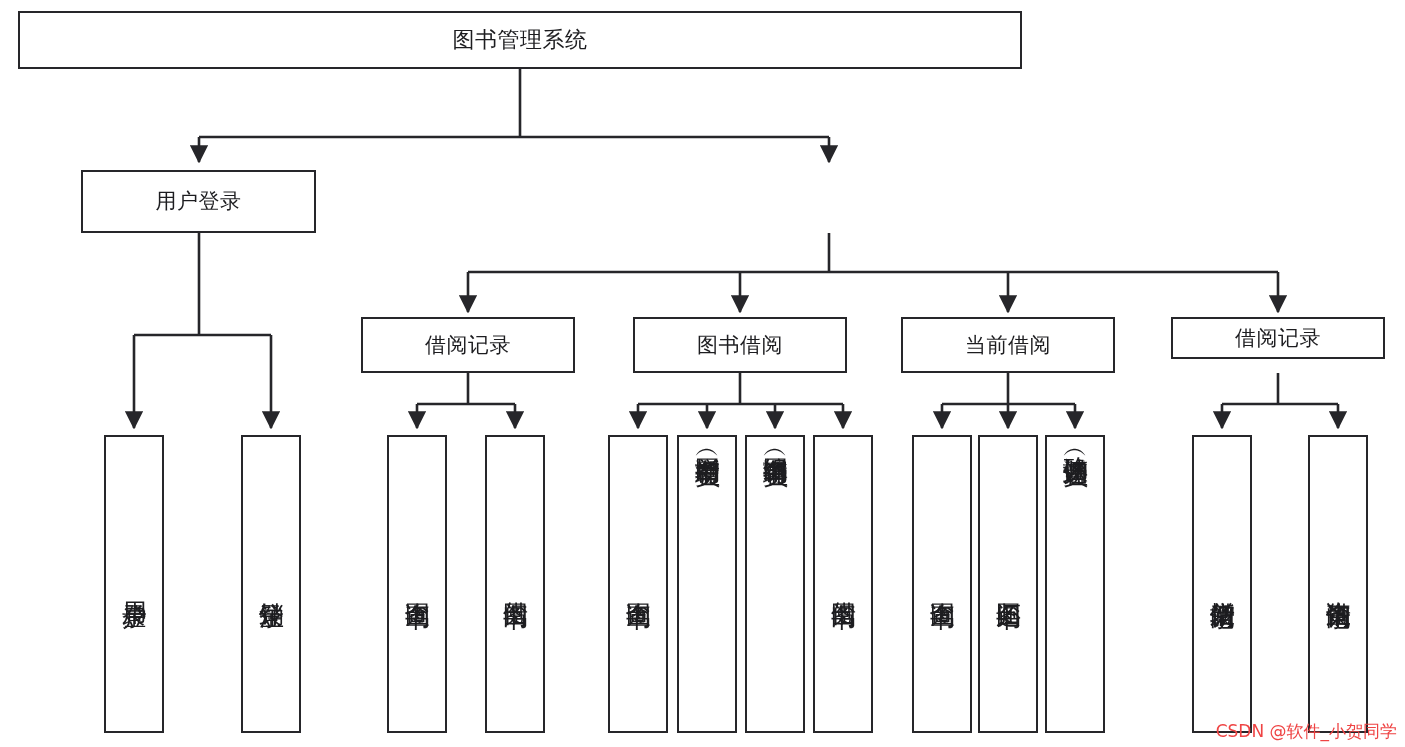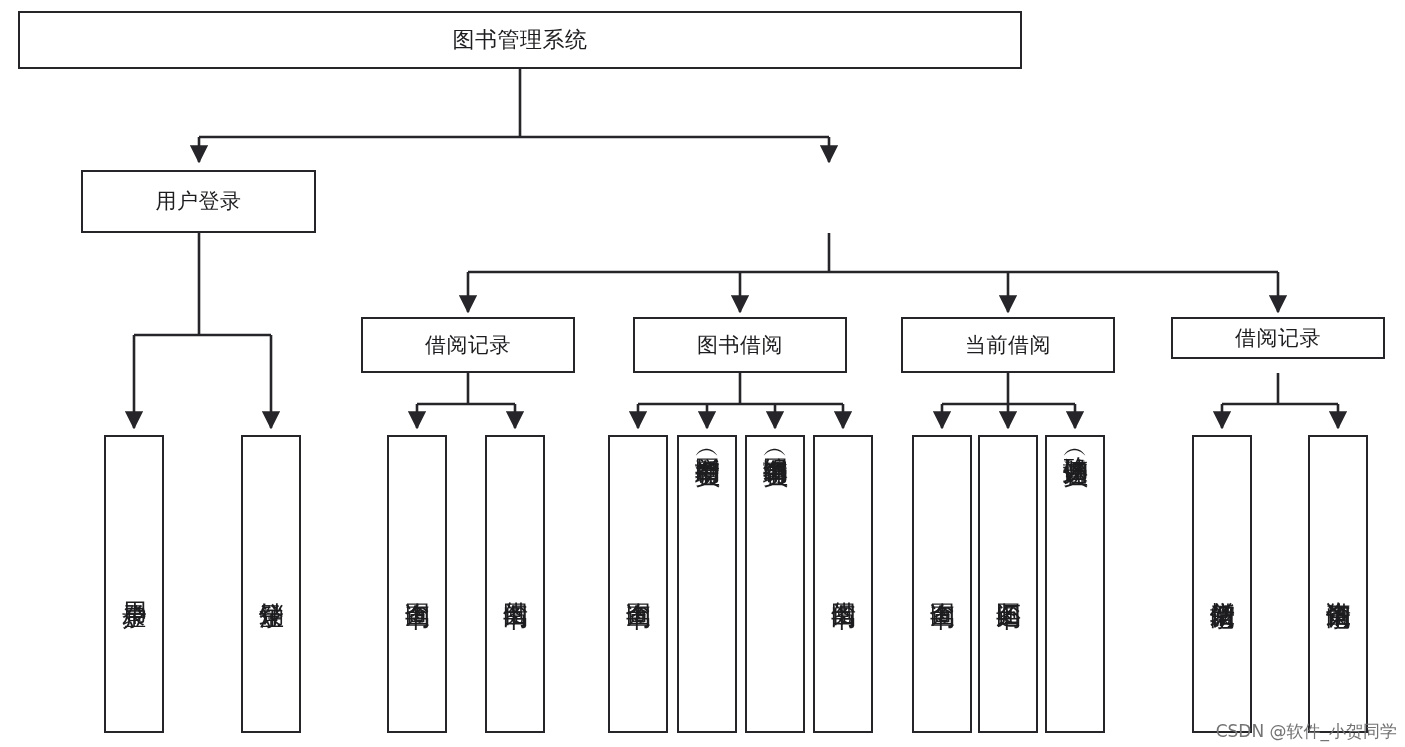--- a/index.html
+++ b/index.html
@@ -66,21 +66,21 @@
   }
   .node.vert.center-text {
     align-items: center;
   }
   
   #watermark {
     position: absolute;
     right: 8px;
     bottom: 4px;
     font-size: 17px;
-    color: #737373;
+    color: #ef4444;
     font-family: "DejaVu Sans", "Liberation Sans", sans-serif;
     white-space: nowrap;
     pointer-events: none;
   }
 </style>
 </head>
 <body>
 
 <div id="diagram-root">
 

